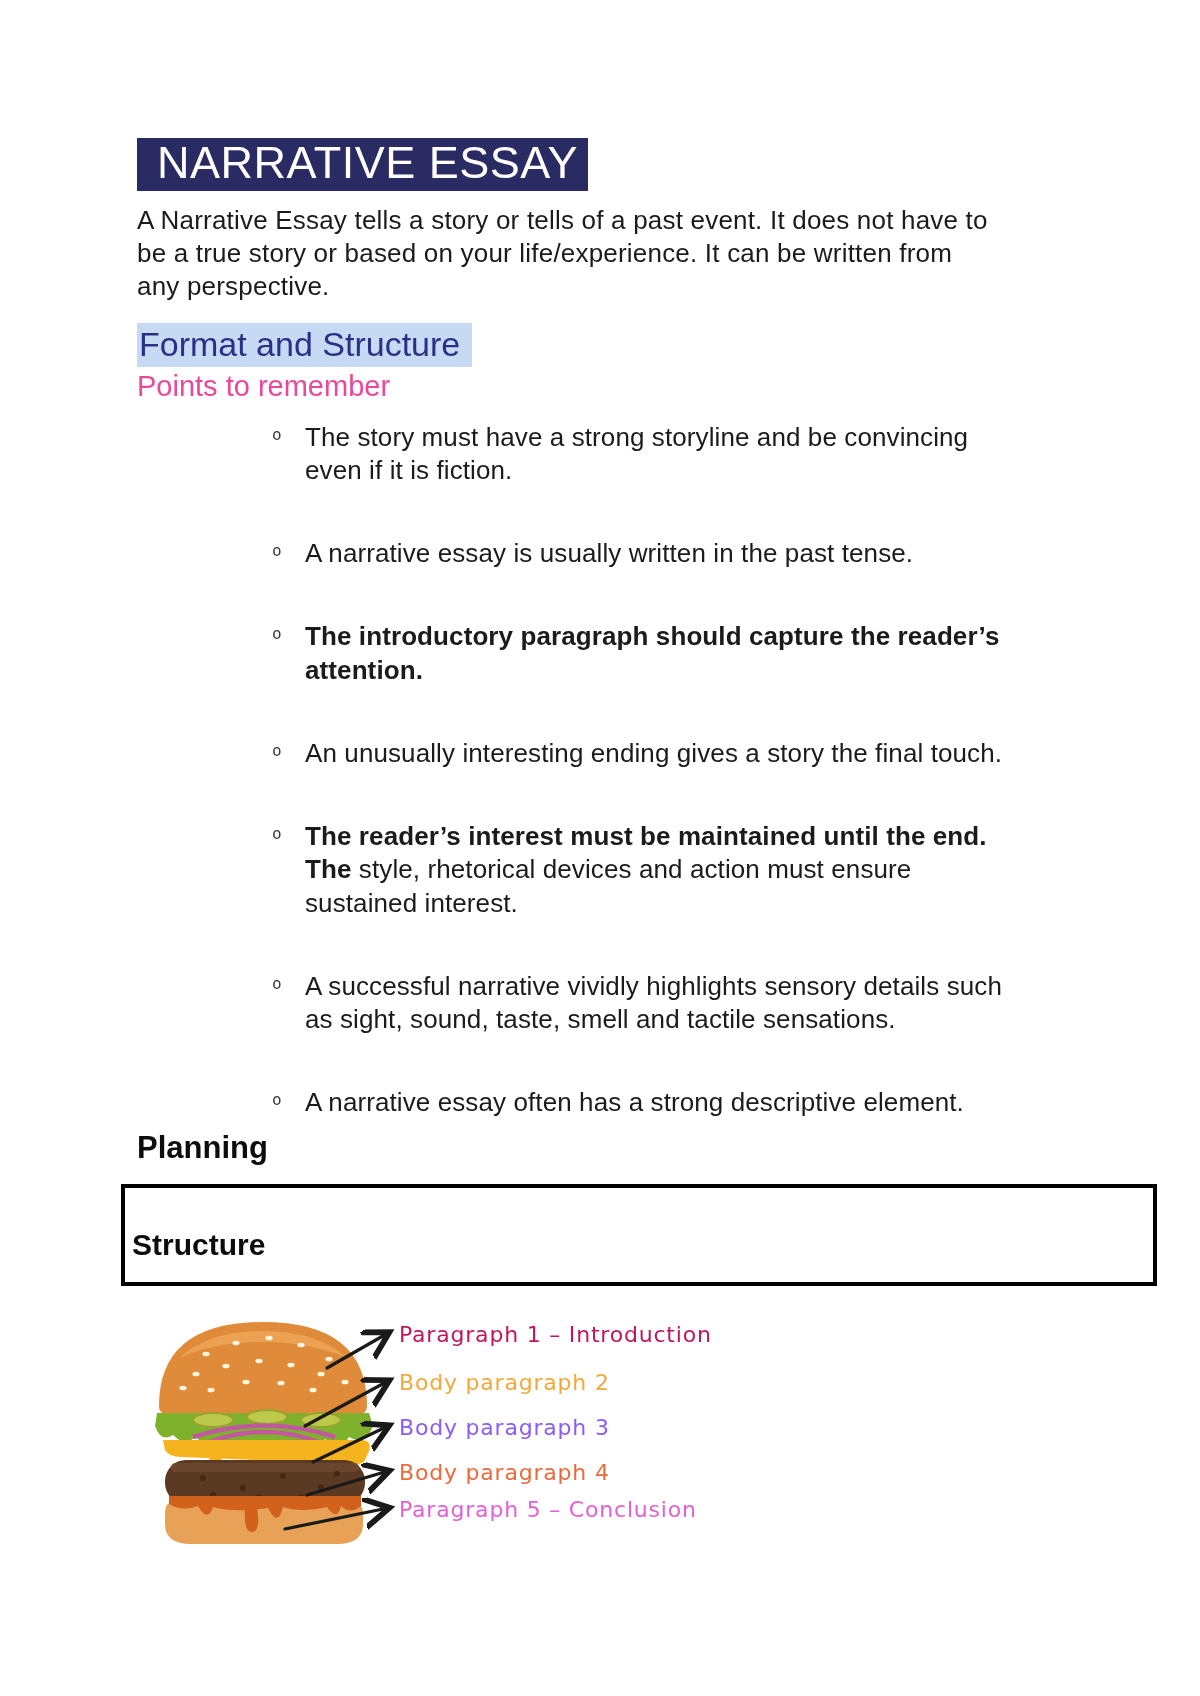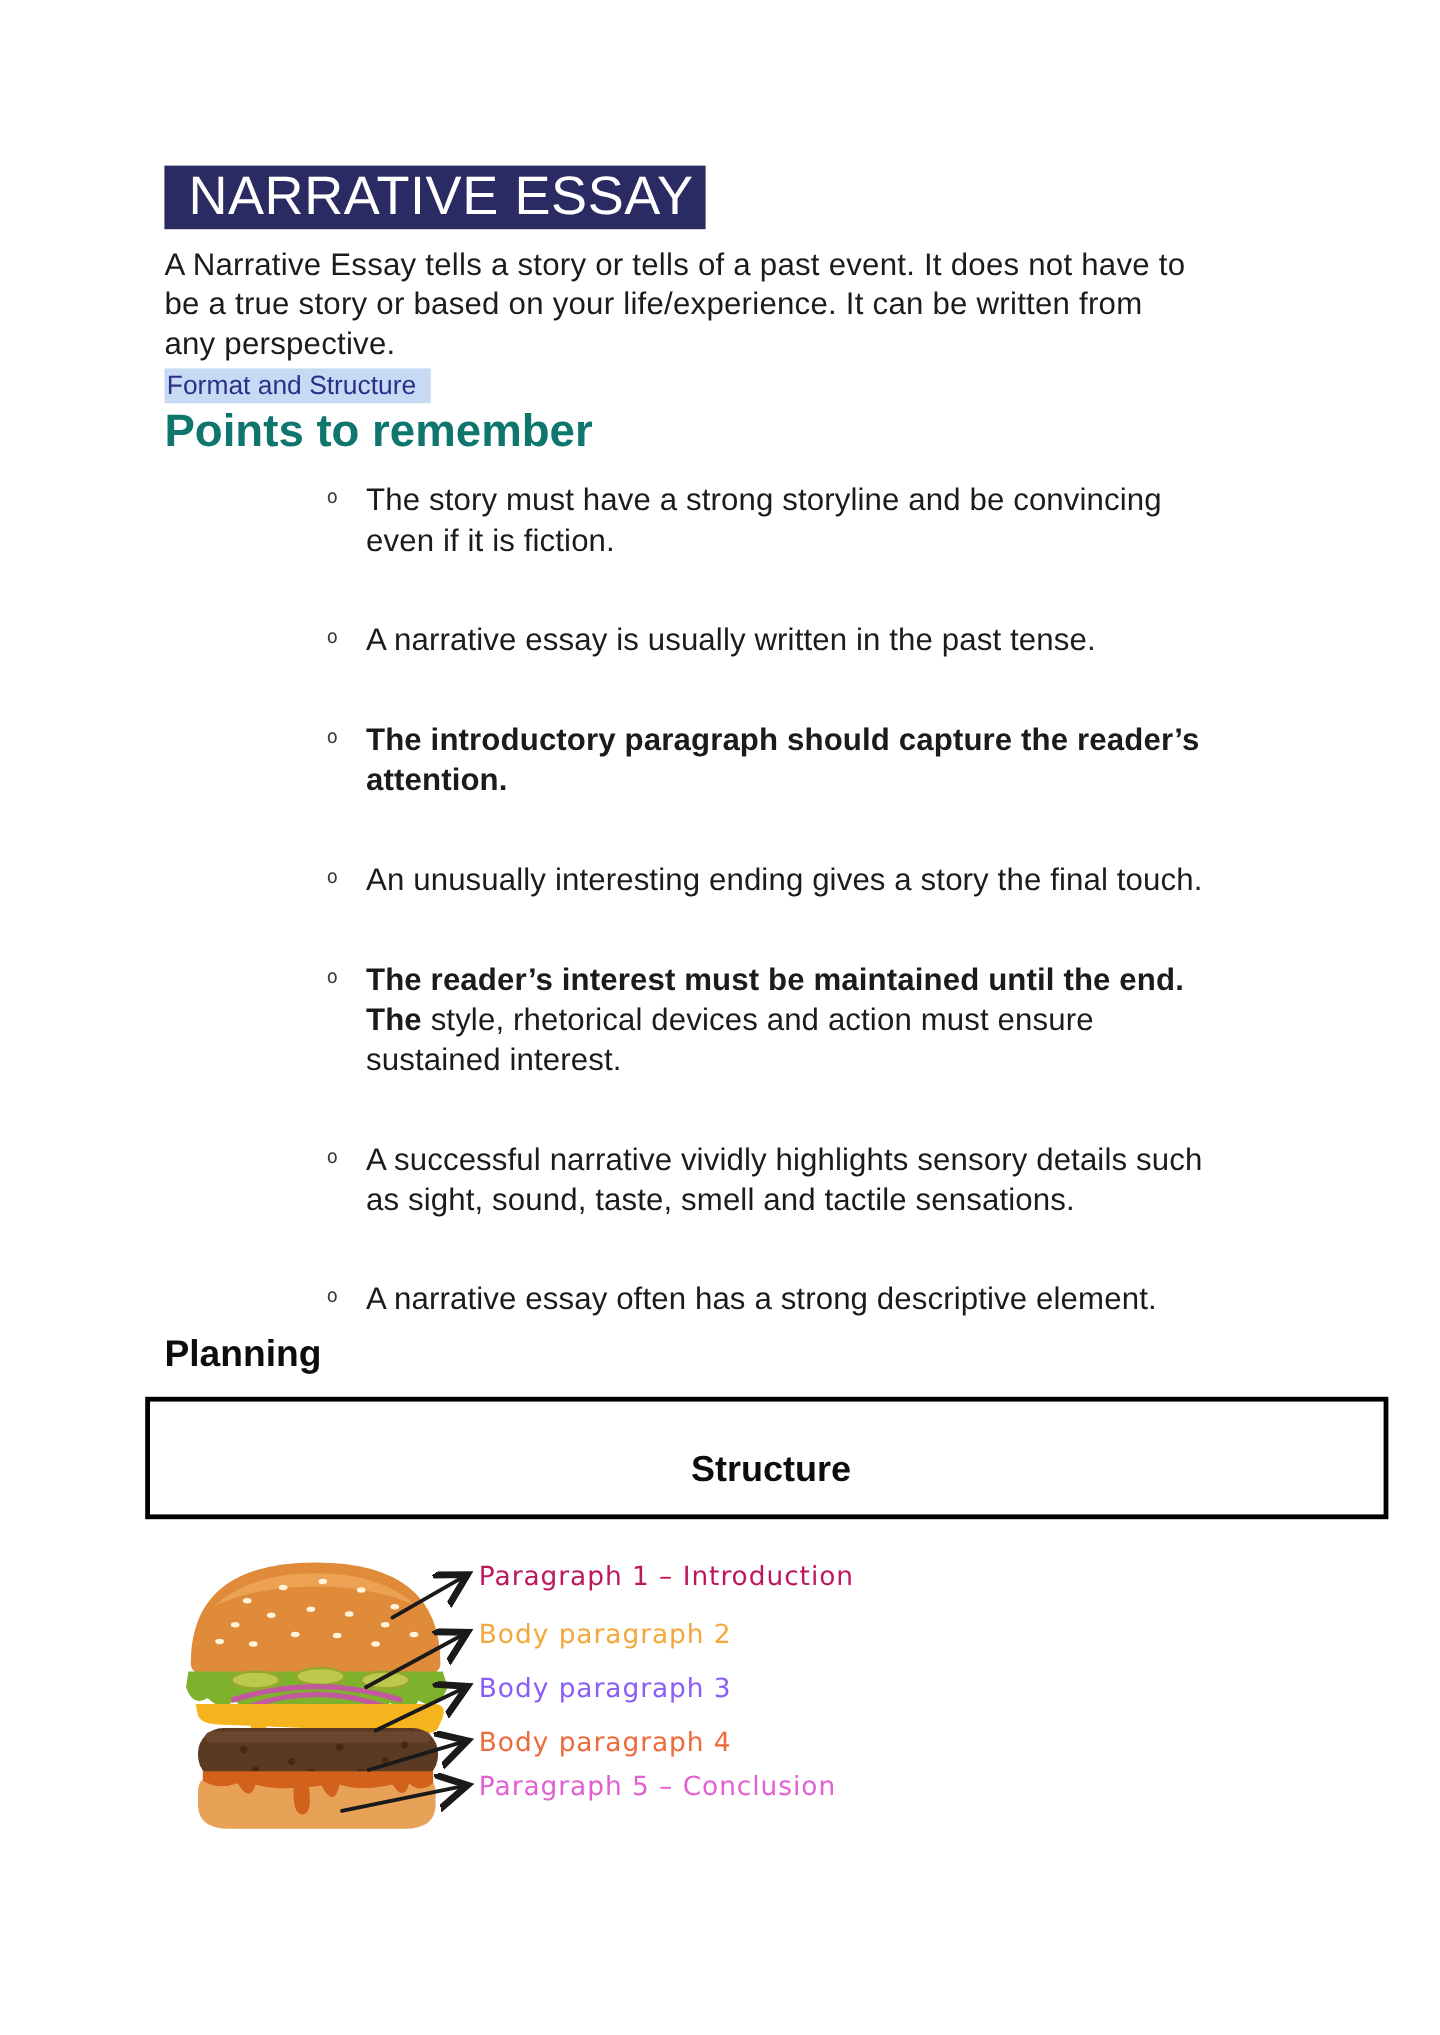--- a/index.html
+++ b/index.html
@@ -11,43 +11,43 @@
   }
   .content { position:absolute; left:137px; top:138px; width:935px; }
 
   .doc-title {
     display:inline-block; font-size:45px; font-weight:400; line-height:1.12;
     padding:0 10px 3px 20px; letter-spacing:0.5px;
   }
   .intro { margin-top:13px; font-size:26px; line-height:1.27; letter-spacing:0.2px; }
 
   .fmt-heading {
-    display:inline-block; margin-top:4px; font-size:22px; line-height:1.18;
+    display:inline-block; margin-top:20px; font-size:34px; line-height:1.18;
     padding:1px 12px 2px 2px;
   }
-  .points-heading { font-size:38px; font-weight:700; margin-top:3px; color:#0f766e; }
+  .points-heading { font-size:29px; font-weight:400; margin-top:3px; color:#ec4899; }
 
   ul.bullets { list-style:none; margin-top:18px; padding-left:168px; }
   ul.bullets li {
     position:relative; width:705px; font-size:26px; line-height:1.28;
     margin-bottom:50px; letter-spacing:0.1px;
   }
   ul.bullets li:last-child { margin-bottom:0; }
   .mk {
     position:absolute; left:-33px; top:4px; font-size:16px; color:#3a3a3a;
     font-family:"DejaVu Sans Mono", monospace;
   }
   .b  { font-weight:700; }
   .sb { font-weight:400; }
 
   .planning-heading { font-size:31px; font-weight:700; margin-top:10px; color:#0d0d0d; }
 
   .struct-box {
     margin-top:18px; margin-left:-16px; width:1036px; height:102px;
-    border:4px solid #000; padding:40px 0 0 7px;text-align:center;
+    border:4px solid #000; padding:40px 0 0 7px;
   }
   .struct-label { font-size:30px; font-weight:700; color:#0d0d0d; }
 
   .diagram { position:relative; margin-top:20px; height:255px; width:935px; }
   .diagram svg.scene { position:absolute; left:0; top:0; }
   .dg-label {
     position:absolute; left:262px; font-size:22px; letter-spacing:0.8px;
     font-family:"DejaVu Sans", sans-serif; white-space:nowrap; font-weight:500;
   }
   .dg-label.l0 { top:16px; }

